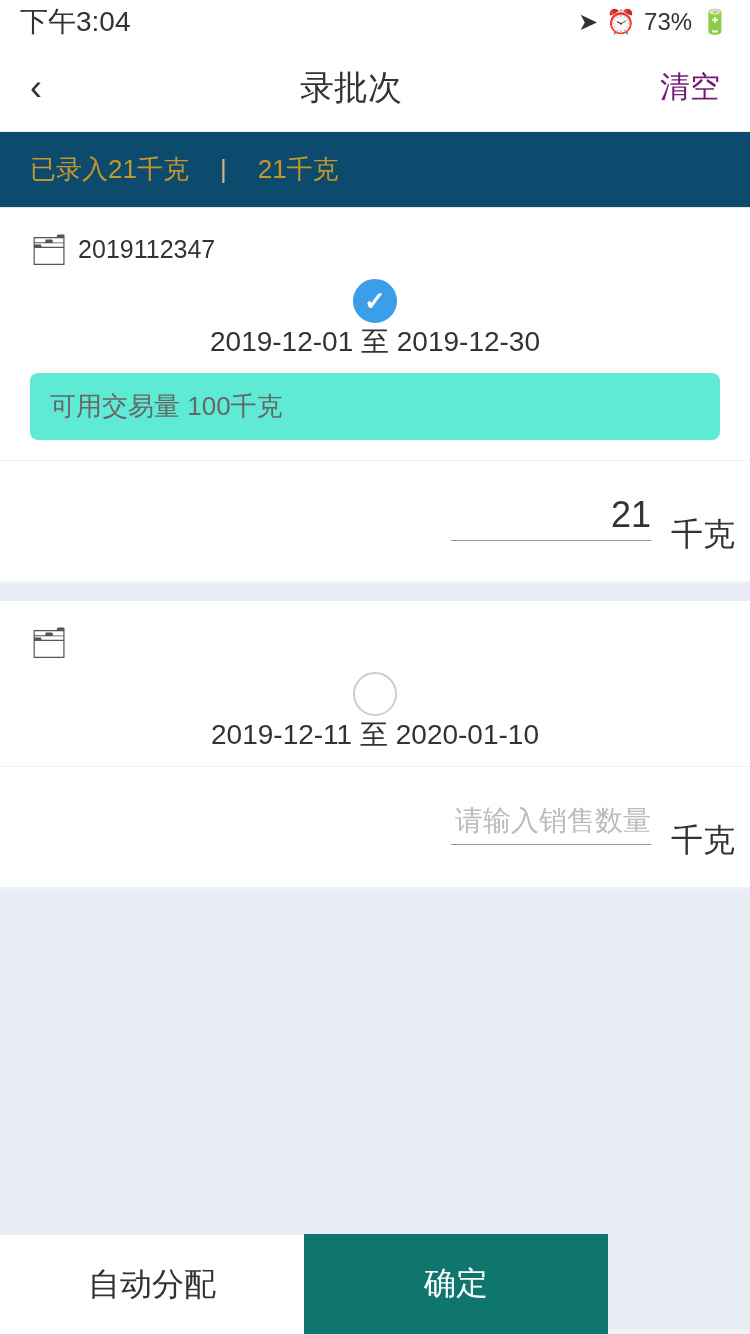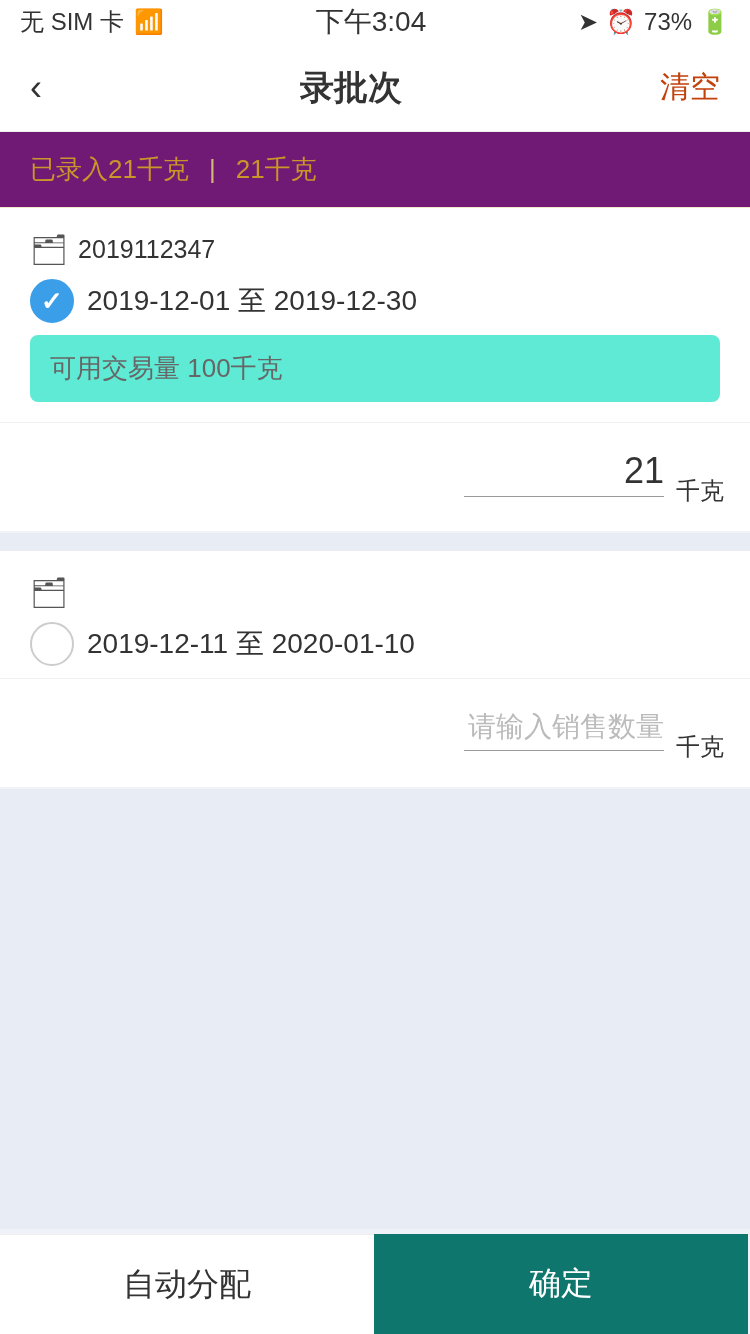--- a/index.html
+++ b/index.html
@@ -37,36 +37,36 @@
       background: #fff;
       border-bottom: 1px solid #eee;
     }
     .nav-back {
       font-size: 36px;
       color: #333;
       cursor: pointer;
     }
     .nav-title {
       font-size: 34px;
-      font-weight: 700;
+      font-weight: 400;
       color: #333;
     }
     .nav-action {
       font-size: 30px;
-      color: #c2410c;
+      color: #701a75;
       cursor: pointer;
     }
 
     
     .summary-bar {
-      background: #701a75;
+      background: #0c4a6e;
       padding: 20px 30px;
       display: flex;
       align-items: center;
-      gap: 20px;
+      gap: 31px;
       border-bottom: 1px solid #f0e8cc;
     }
     .summary-label {
       color: #c8962a;
       font-size: 26px;
     }
     .summary-divider {
       color: #d4b87a;
       font-size: 26px;
     }
@@ -92,21 +92,22 @@
     }
     .batch-number {
       font-size: 25px;
       font-weight: 500;
       color: #333;
     }
     .batch-date-row {
       padding: 12px 30px;
       display: flex;
       align-items: center;
-      gap: 13px;
+      gap: 0;
+      flex-direction: column;
     }
     .batch-checkbox {
       width: 44px;
       height: 44px;
       border-radius: 50%;
       border: 2px solid #ccc;
       display: flex;
       align-items: center;
       justify-content: center;
       cursor: pointer;
@@ -130,25 +131,25 @@
       margin: 0 30px 20px 30px;
       background: #5eead4;
       border-radius: 8px;
       padding: 16px 20px;
       font-size: 26px;
       color: #666;
     }
 
     
     .quantity-row {
-      padding: 16px 26px 24px 30px;
+      padding: 16px 15px 24px 30px;
       display: flex;
       align-items: center;
       justify-content: flex-end;
-      gap: 12px;
+      gap: 20px;
       background: #fff;
       border-top: 1px solid #f0f0f0;
     }
     .quantity-value {
       font-size: 36px;
       font-weight: 500;
       color: #333;
       min-width: 60px;
       text-align: right;
     }
@@ -158,37 +159,37 @@
       padding-bottom: 4px;
       display: flex;
       align-items: center;
       justify-content: flex-end;
     }
     .quantity-placeholder {
       font-size: 28px;
       color: #bbb;
     }
     .quantity-unit {
-      font-size: 24px;
+      font-size: 32px;
       color: #333;
       margin-top: 36px;
     }
 
     
     .section-separator {
       height: 18px;
       background: #e8ecf5;
     }
 
     
     .bottom-bar {
       position: fixed;
       bottom: 0;
       left: 0;
-      width: 748px;
+      width: 608px;
       height: 100px;
       display: flex;
     }
     .btn-auto {
       flex: 1;
       background: #fff;
       border: none;
       border-top: 1px solid #eee;
       font-size: 32px;
       color: #333;
@@ -206,24 +207,20 @@
       cursor: pointer;
       display: flex;
       align-items: center;
       justify-content: center;
     }
   </style>
 </head>
 <body>
 
 <div class="status-bar">
-  <div class="status-left">
-    <span>无 SIM 卡</span>
-    <span>📶</span>
-  </div>
   <div class="status-center">下午3:04</div>
   <div class="status-right">
     <span>➤</span>
     <span>⏰</span>
     <span>73%</span>
     <span>🔋</span>
   </div>
 </div>
 
 <div class="nav-bar">

